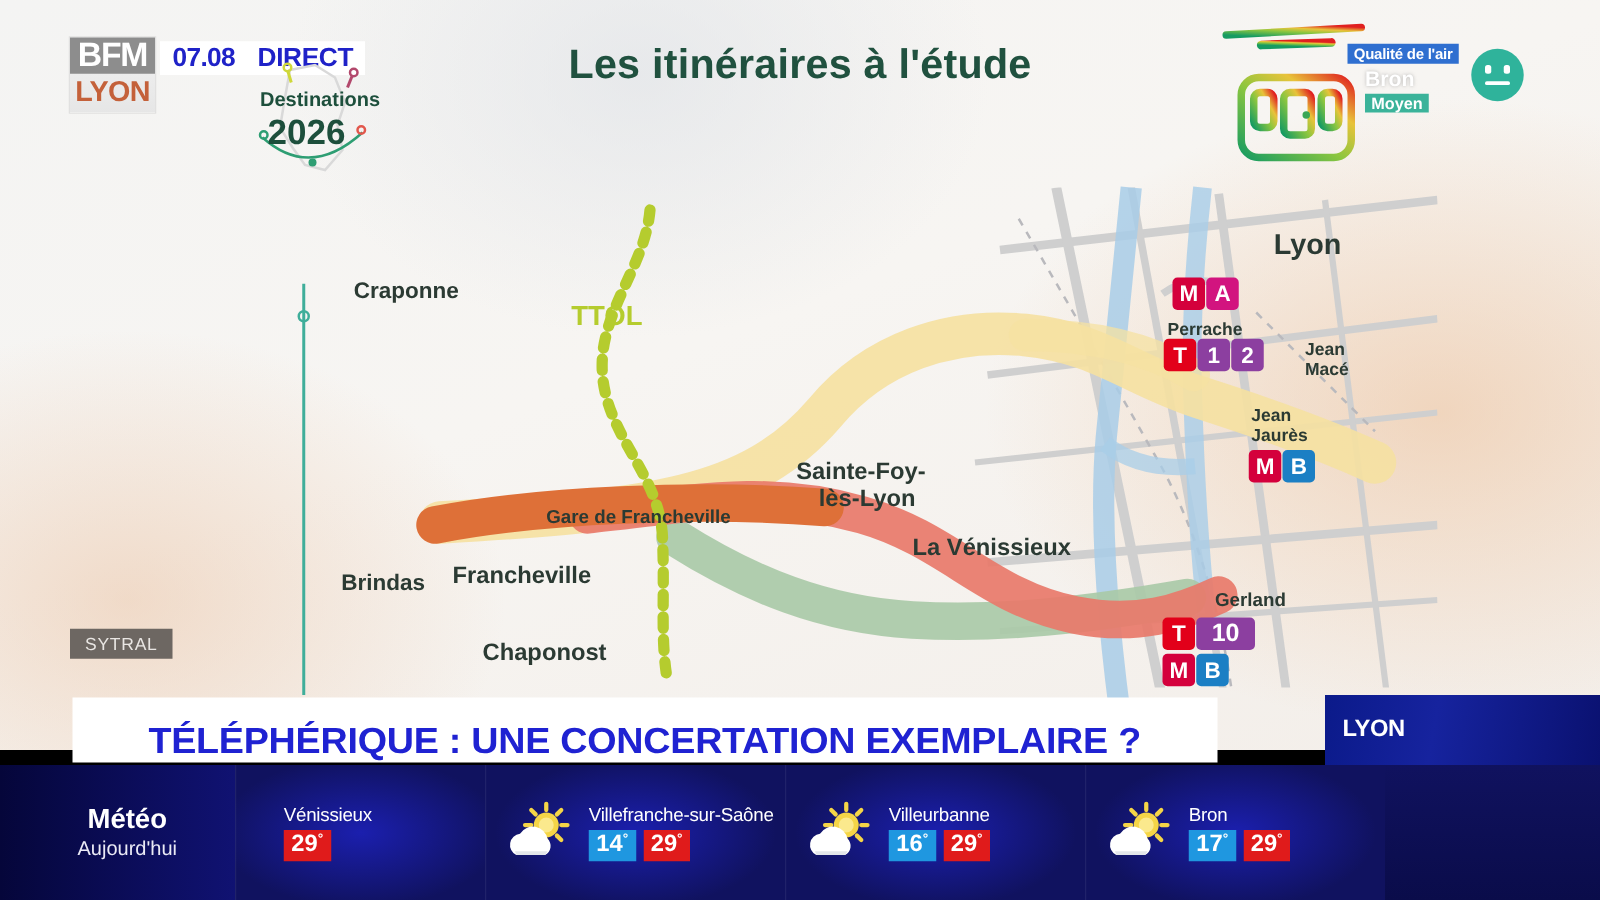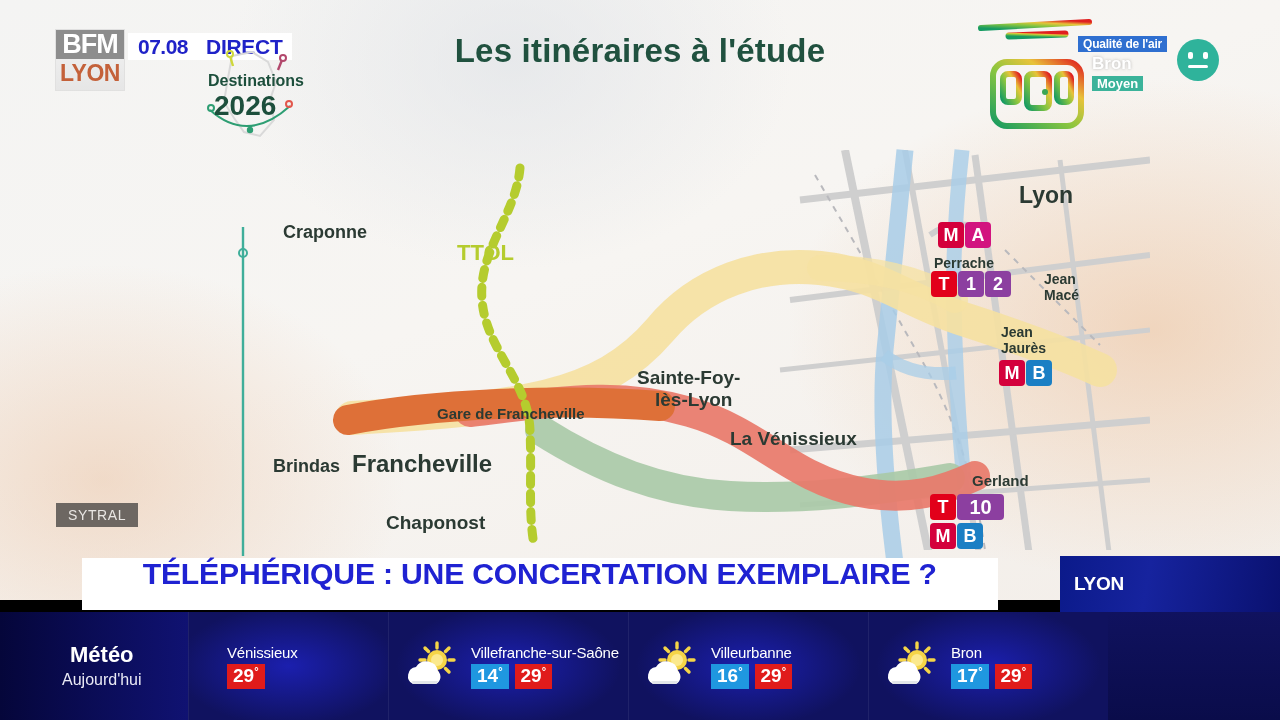--- a/index.html
+++ b/index.html
@@ -57,21 +57,21 @@
   .aq-face .ey { position:absolute; top:13px; width:5px; height:7px; border-radius:2px; background:#fff; }
   .aq-face .ey.l { left:11px; } .aq-face .ey.r { right:11px; }
   .aq-face .mo { position:absolute; left:11px; top:26px; width:20px; height:3px; background:#fff; border-radius:2px; }
 
   
   .sytral { position:absolute; left:56px; top:503px; background:#6d6762; color:#e9e6e3;
             font-size:14px; padding:4px 12px; letter-spacing:.6px; }
 
   
   .banner { position:absolute; left:58px; top:558px; width:916px; height:52px; background:#ffffff;
-            display:flex; align-items:flex-start; justify-content:center;margin-left:24px; }
+            display:flex; align-items:flex-end; justify-content:center; }
   .banner .txt { font-size:29px; font-weight:bold; color:#1f22d2; letter-spacing:-.2px;
                  transform:scaleX(1.04); white-space:nowrap; }
   .bonjour { position:absolute; left:1060px; top:556px; width:220px; height:56px;
              background:linear-gradient(100deg,#0b1a8a 0%,#16239e 40%,#0a1170 100%);
              display:flex; flex-direction:column; justify-content:center; padding-left:14px; }
   .bonjour span { color:#fff; font-size:19px; font-weight:bold; line-height:20px; letter-spacing:-.3px; }
 
   
   .weather { position:absolute; left:0; top:612px; width:1280px; height:108px;
              background:linear-gradient(180deg,#10125f 0%,#0a0c4a 100%); display:flex; }
@@ -158,21 +158,21 @@
       <path d="M520 168 C516 215 478 250 482 300 C486 350 528 380 530 430 C532 478 528 510 534 545" stroke="#b5cc2e" stroke-width="9" fill="none" stroke-dasharray="9 9" stroke-linecap="round"></path>
     </svg>
 
     <div class="gtitle">Les itinéraires à l'étude</div>
 
     <div id="places">
         <div class="mlab" style="left: 283px; top: 222px; font-size: 18px;">Craponne</div>
         <div class="mlab" style="left: 457px; top: 240px; font-size: 22px; color: rgb(181, 204, 46);">TTOL</div>
         <div class="mlab" style="left: 437px; top: 405px; font-size: 15px;">Gare de Francheville</div>
         <div class="mlab" style="left: 273px; top: 456px; font-size: 18px;">Brindas</div>
-        <div class="mlab" style="left: 352px; top: 450px; font-size: 24px;">Francheville</div>
+        <div class="mlab" style="left: 362px; top: 450px; font-size: 19px;">Francheville</div>
         <div class="mlab" style="left: 386px; top: 512px; font-size: 19px;">Chaponost</div>
         <div class="mlab" style="left: 637px; top: 367px; font-size: 19px;">Sainte-Foy-</div>
         <div class="mlab" style="left: 655px; top: 389px; font-size: 19px;">lès-Lyon</div>
         <div class="mlab" style="left: 730px; top: 428px; font-size: 19px;">La Vénissieux</div>
         <div class="mlab" style="left: 1019px; top: 182px; font-size: 23px;">Lyon</div>
         <div class="mlab" style="left: 934px; top: 255px; font-size: 14px;">Perrache</div>
         <div class="mlab" style="left: 1044px; top: 271px; font-size: 14px;">Jean</div>
         <div class="mlab" style="left: 1044px; top: 287px; font-size: 14px;">Macé</div>
         <div class="mlab" style="left: 1001px; top: 324px; font-size: 14px;">Jean</div>
         <div class="mlab" style="left: 1001px; top: 340px; font-size: 14px;">Jaurès</div>

